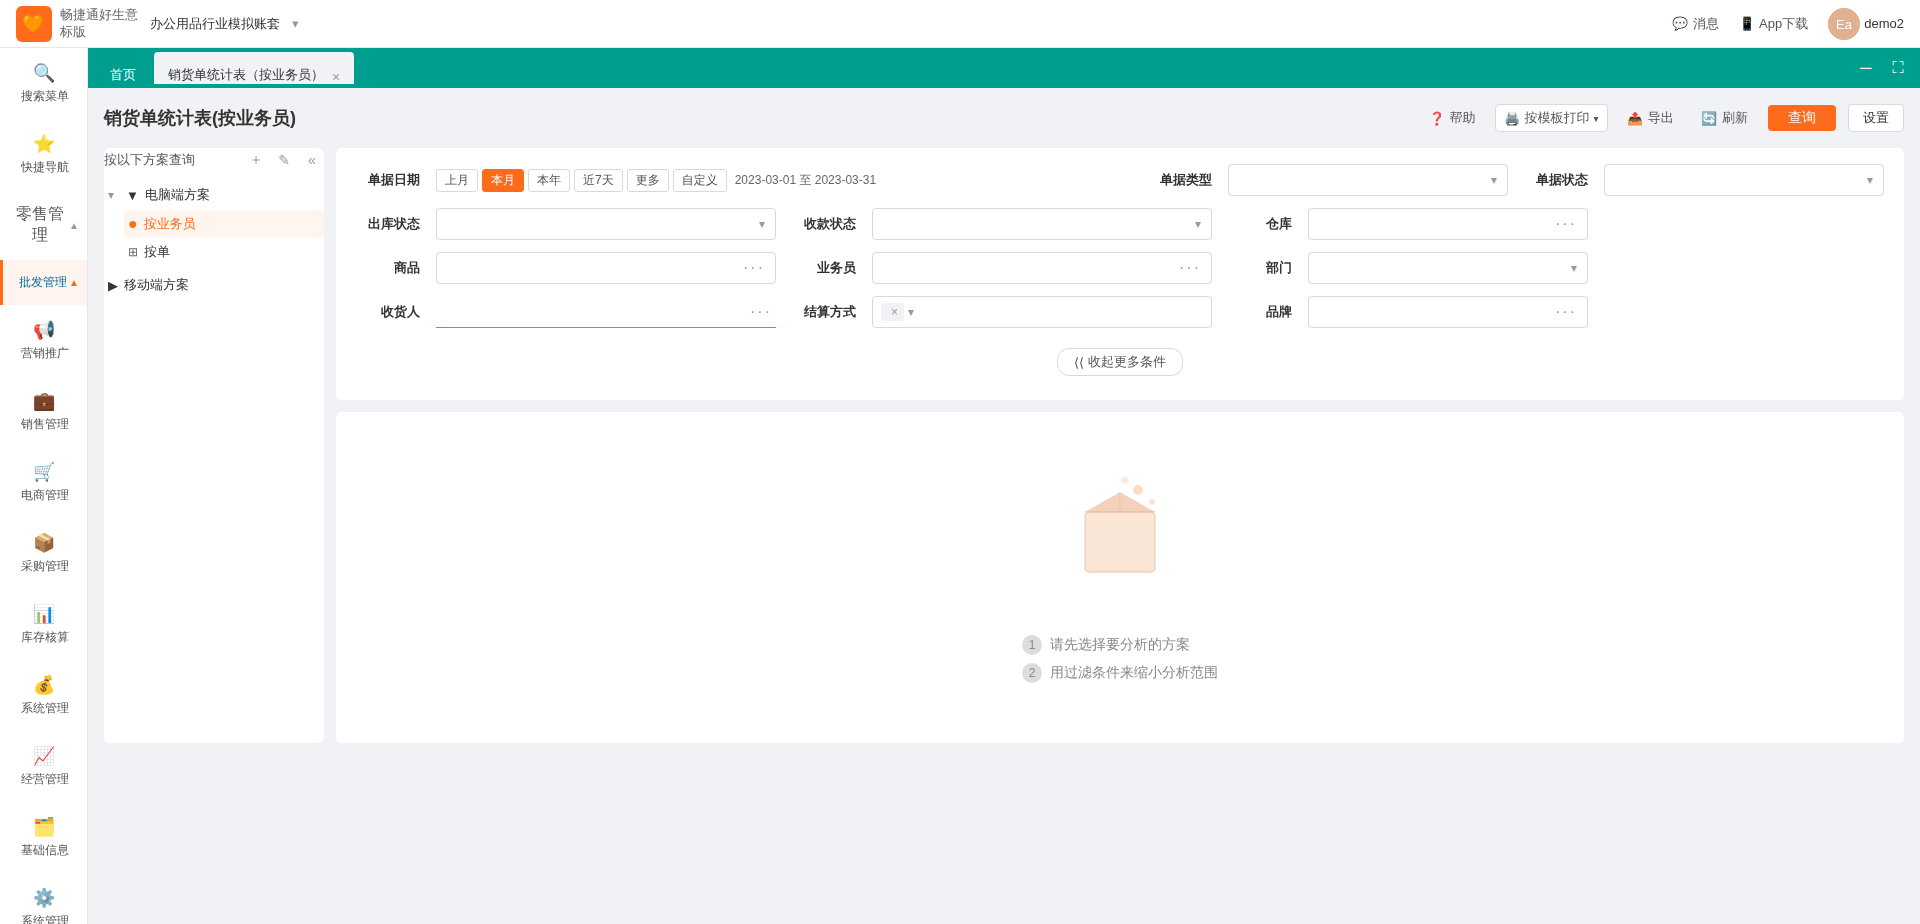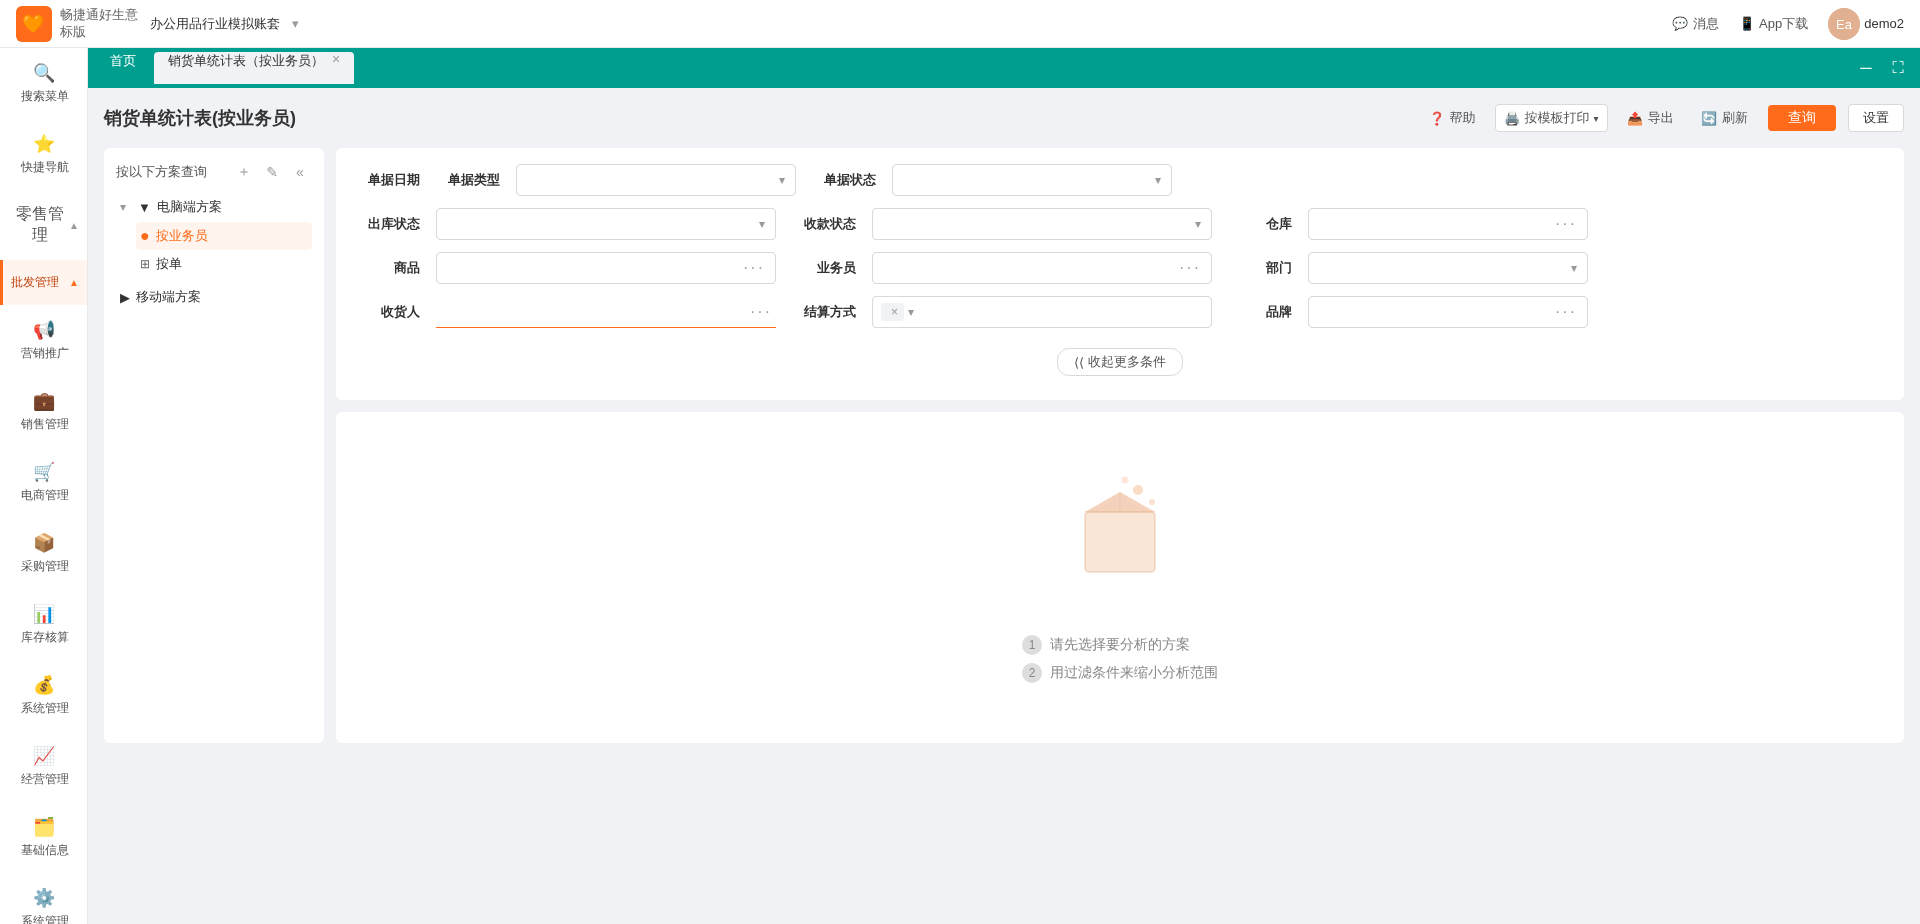--- a/index.html
+++ b/index.html
@@ -119,21 +119,21 @@
       background: #009e8e;
       display: flex;
       align-items: center;
       padding: 0 8px;
       gap: 4px;
       flex-shrink: 0;
     }
     .tab {
       height: 32px;
       display: flex;
-      align-items: flex-start;
+      align-items: flex-end;
       padding: 0 14px;
       border-radius: 4px 4px 0 0;
       font-size: 13px;
       cursor: pointer;
       gap: 8px;
     }
     .tab.home {
       background: transparent;
       color: #fff;
     }
@@ -344,21 +344,20 @@
     
     .main-content-row {
       display: flex;
       gap: 12px;
       flex: 1;
     }
     .left-panel {
       width: 220px;
       background: #fff;
       border-radius: 6px;
-      padding: 12px;
       flex-shrink: 0;
     }
     .left-panel-header {
       display: flex;
       align-items: center;
       justify-content: space-between;
       font-size: 13px;
       color: #555;
       margin-bottom: 8px;
     }
@@ -509,21 +508,21 @@
     </div>
     <div class="sidebar-item">
       <span class="sidebar-icon">⭐</span>
       <span>快捷导航</span>
     </div>
     <div class="sidebar-item" style="flex-direction: row; justify-content: space-between; padding: 14px 8px;">
       <span style="font-size:16px;">零售管理</span>
       <span style="font-size:10px; color:#999;">▲</span>
     </div>
     <div class="sidebar-item active" style="flex-direction: row; justify-content: space-between; padding: 14px 8px;">
-      <span style="font-size:12px; color:#c2410c; font-weight:500;">批发管理</span>
+      <span style="font-size:12px; color:#0369a1; font-weight:500;margin-left:8px;">批发管理</span>
       <span style="font-size:10px; color:#ff6b1a;">▲</span>
     </div>
     <div class="sidebar-item">
       <span class="sidebar-icon">📢</span>
       <span>营销推广</span>
     </div>
     <div class="sidebar-item">
       <span class="sidebar-icon">💼</span>
       <span>销售管理</span>
     </div>
@@ -648,20 +647,31 @@
               <span>移动端方案</span>
             </div>
           </div>
 
           <div class="right-content">
 
             <div class="filter-section">
 
               <div class="filter-row">
                 <span class="filter-label">单据日期</span>
+                <div class="filter-control">
+                  <div class="filter-date-btns">
+                    <button class="date-btn">上月</button>
+                    <button class="date-btn active">本月</button>
+                    <button class="date-btn">本年</button>
+                    <button class="date-btn">近7天</button>
+                    <button class="date-btn">更多</button>
+                    <button class="date-btn">自定义</button>
+                  </div>
+                  <span class="date-range-text">2023-03-01 至 2023-03-31</span>
+                </div>
 
                 <span class="filter-label">单据类型</span>
                 <div class="select-control" style="flex: 1; max-width: 280px;">
                   <span></span>
                   <span class="select-arrow chevron-down"></span>
                 </div>
 
                 <span class="filter-label">单据状态</span>
                 <div class="select-control" style="flex: 1; max-width: 280px;">
                   <span></span>

